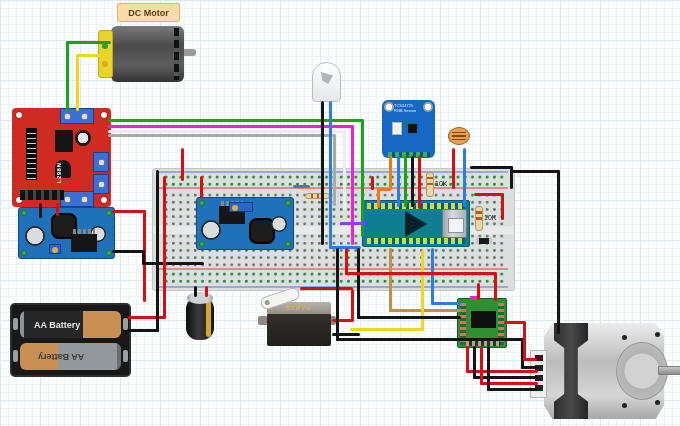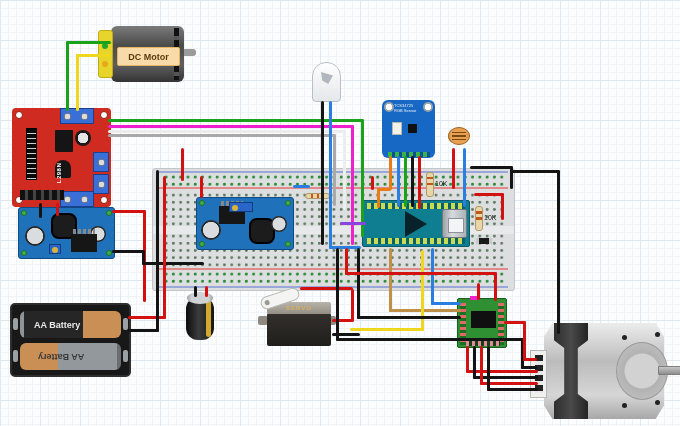--- a/index.html
+++ b/index.html
@@ -23,21 +23,21 @@
   .bb-line { position:absolute; left:6px; right:6px; height:2px; }
   .bb-blue { background:#9aa8d8; }
   .bb-red { background:#e08a8a; }
   .holes { position:absolute; left:10px; right:10px;
     background-image:radial-gradient(circle at 3px 3px, #2e8b3a 1.2px, transparent 1.8px);
     background-size:7.3px 7.2px; }
   .holes.grayish { background-image:radial-gradient(circle at 3px 3px, #5f7a62 1.1px, transparent 1.7px); }
   .bb-gap { position:absolute; left:0; right:0; height:8px; background:#e7e9ea; }
 
   
-  .motor-label { left:117px; top:3px; width:63px; height:19px; background:#f8dba8; border:1px solid #e5b565; border-radius:2px; font-size:9px; font-weight:bold; color:#5a3b10; display:flex; align-items:center; justify-content:center; z-index:20;margin-top:44px; }
+  .motor-label { left:117px; top:3px; width:63px; height:19px; background:#f8dba8; border:1px solid #e5b565; border-radius:2px; font-size:9px; font-weight:bold; color:#5a3b10; display:flex; align-items:center; justify-content:center; z-index:20; }
   .dc-motor { left:98px; top:26px; width:98px; height:56px; z-index:10; }
   .dcm-cap { position:absolute; left:0; top:4px; width:15px; height:48px; background:#e8d52c; border:1px solid #c0aa18; border-radius:3px; }
   .dcm-body { position:absolute; left:13px; top:0; width:73px; height:56px; border-radius:6px; background:linear-gradient(180deg,#7a7a7a,#4b4b4b 35%,#5e5e5e 70%,#333); }
   .dcm-stripe { position:absolute; left:76px; top:2px; width:5px; height:52px; background:repeating-linear-gradient(180deg,#111 0 8px, #555 8px 12px); }
   .dcm-shaft { position:absolute; left:86px; top:23px; width:12px; height:7px; background:#9b9b9b; border-radius:0 3px 3px 0; }
   .dcm-dot1 { position:absolute; left:3px; top:12px; width:6px; height:6px; border-radius:50%; background:#27a527; }
   .dcm-dot2 { position:absolute; left:3px; top:30px; width:6px; height:6px; border-radius:50%; background:#e8a818; }
 
   
   .l298n { left:12px; top:108px; width:99px; height:99px; background:#cf2b20; border-radius:4px; z-index:10; }

